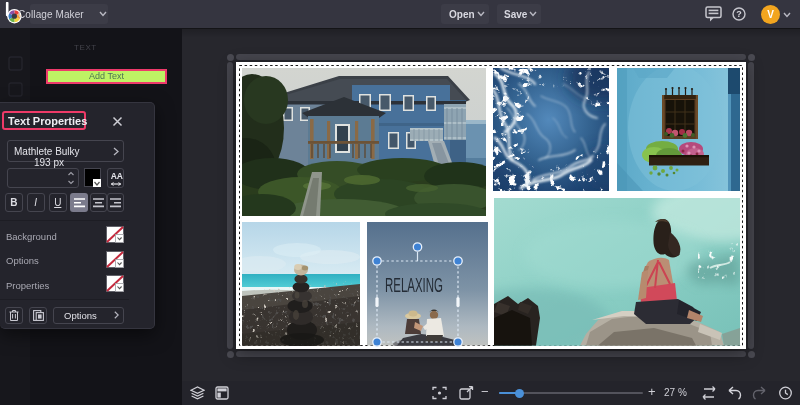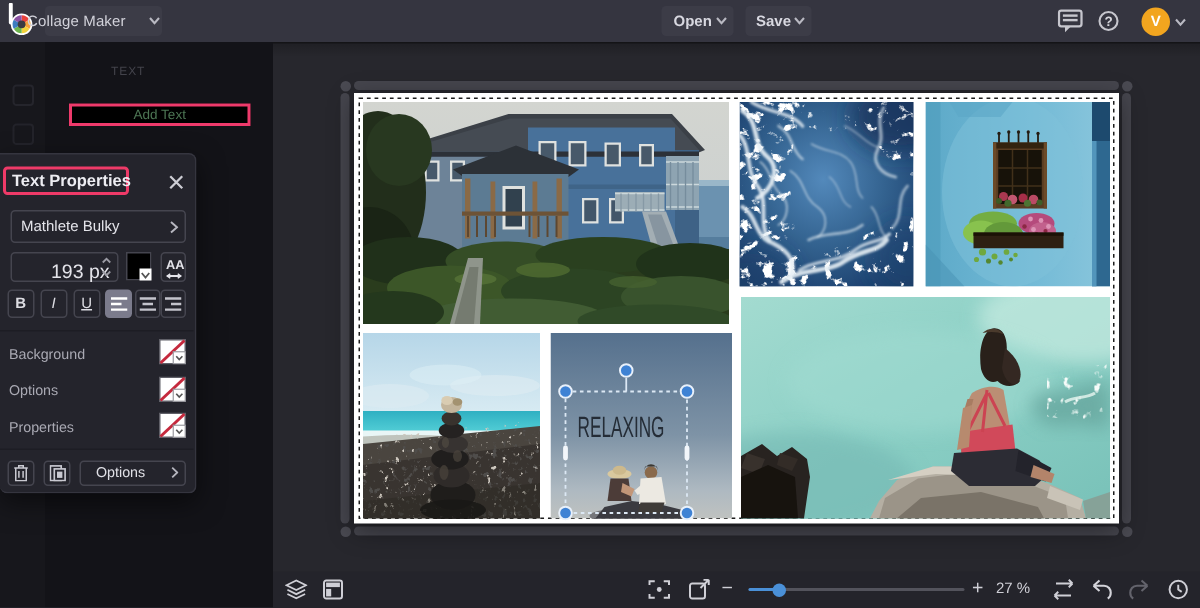--- a/index.html
+++ b/index.html
@@ -477,37 +477,37 @@
 
 <div class="abs" style="left:0;top:28px;width:30px;height:377px;background:#17171c"></div>
 <div class="abs" style="left:30px;top:28px;width:152px;height:377px;background:#131318"></div>
 <svg class="abs" style="left:8px;top:56px" width="15" height="15" viewBox="0 0 15 15">
     <rect x="1" y="1" width="13" height="13" rx="2" fill="none" stroke="#25252c" stroke-width="1.4"></rect>
   </svg>
 <svg class="abs" style="left:8px;top:82px" width="15" height="15" viewBox="0 0 15 15">
     <rect x="1" y="1" width="13" height="13" rx="2" fill="none" stroke="#23232a" stroke-width="1.4"></rect>
   </svg>
 <div class="abs" style="left:74px;top:43px;font-size:8px;letter-spacing:.6px;color:#43434b">TEXT</div>
-<div class="abs" style="left:46px;top:69px;width:121px;height:15px;background:#000000;border:2px solid #ee3a6b;color:#4d7654;font-size:9px;text-align:center;line-height:11px">Add Text</div>
-
-<div class="abs" style="left:0;top:102px;width:131px;height:227px;background:#24242c;border:1px solid #35353f;border-left:none;border-radius:0 5px 5px 5px;box-shadow:0 6px 18px rgba(0,0,0,.5)">
+<div class="abs" style="left:46px;top:69px;width:121px;height:15px;background:#bef264;border:2px solid #ee3a6b;color:#4d7654;font-size:9px;text-align:center;line-height:11px">Add Text</div>
+
+<div class="abs" style="left:0;top:102px;width:155px;height:227px;background:#24242c;border:1px solid #35353f;border-left:none;border-radius:0 5px 5px 5px;box-shadow:0 6px 18px rgba(0,0,0,.5)">
   <div class="abs" style="left:2px;top:8px;width:84px;height:19px;border:2px solid #ee3a68;border-radius:3px"></div>
   <div class="abs" style="left:8px;top:12px;font-size:11px;font-weight:700;color:#ededf2">Text Properties</div>
   <svg class="abs" style="left:112px;top:13px" width="11" height="11" viewBox="0 0 11 11">
       <path d="M1.5 1.5 L9.5 9.5 M9.5 1.5 L1.5 9.5" stroke="#cdcdd4" stroke-width="1.5"></path>
     </svg>
 
   <div class="abs" style="left:7px;top:37px;width:117px;height:22px;border:1px solid #45454f;border-radius:3px"></div>
   <div class="abs" style="left:14px;top:43px;font-size:10px;color:#e4e4ea">Mathlete Bulky</div>
   <svg class="abs" style="left:113px;top:44px" width="6" height="9" viewBox="0 0 6 9">
       <path d="M1 1 L5 4.5 L1 8" fill="none" stroke="#b6b6bf" stroke-width="1.3"></path>
     </svg>
 
   <div class="abs" style="left:7px;top:65px;width:72px;height:20px;border:1px solid #45454f;border-radius:3px"></div>
-  <div class="abs" style="left:34px;top:70px;font-size:13px;color:#e4e4ea">193 px</div>
+  <div class="abs" style="left:34px;top:54px;font-size:10px;color:#e4e4ea">193 px</div>
   <svg class="abs" style="left:67px;top:68px" width="8" height="14" viewBox="0 0 8 14">
       <path d="M1.5 4 L4 1.5 L6.5 4" fill="none" stroke="#9b9ba4" stroke-width="1.2"></path>
       <path d="M1.5 10 L4 12.5 L6.5 10" fill="none" stroke="#9b9ba4" stroke-width="1.2"></path>
     </svg>
   <div class="abs" style="left:84px;top:65px;width:17px;height:19px;background:#000;border:1px solid #45454f">
     <div class="abs" style="right:-1px;bottom:-1px;width:8px;height:8px;background:#fff;text-align:center">
         <svg width="6" height="5" viewBox="0 0 6 5" style="display:block;margin:1.5px auto 0">
           <path d="M.5 1 L3 4 L5.5 1" fill="none" stroke="#555" stroke-width="1.2"></path>
         </svg>
       </div>

